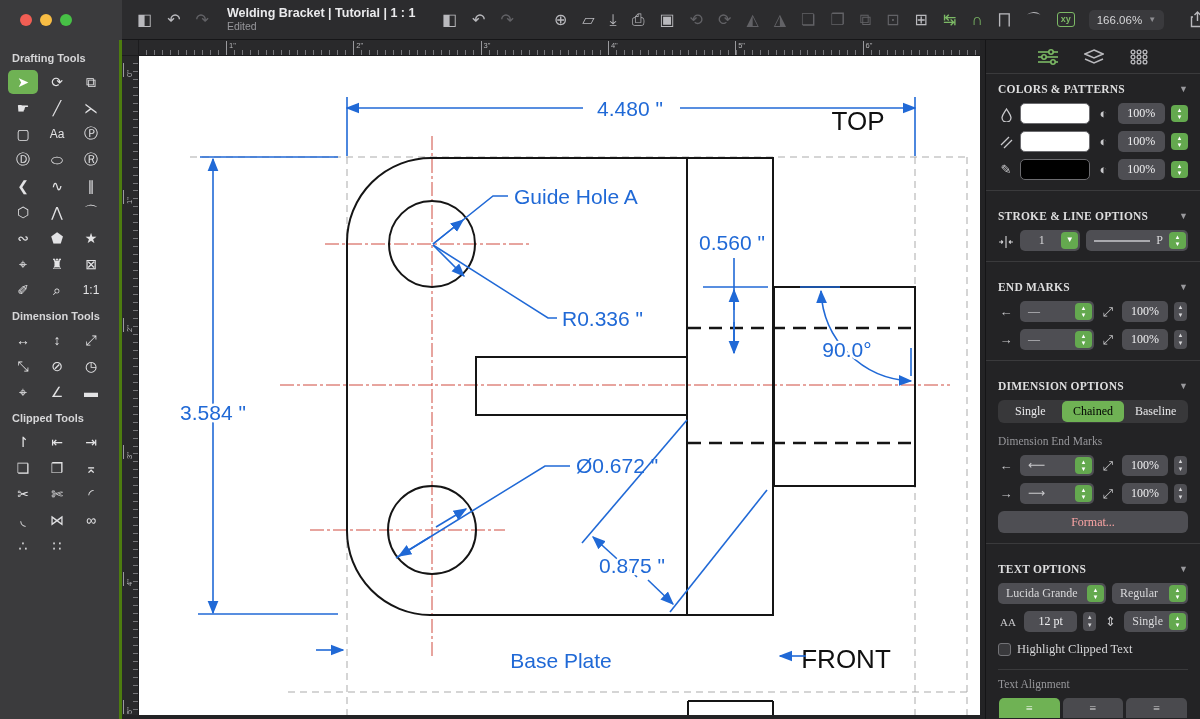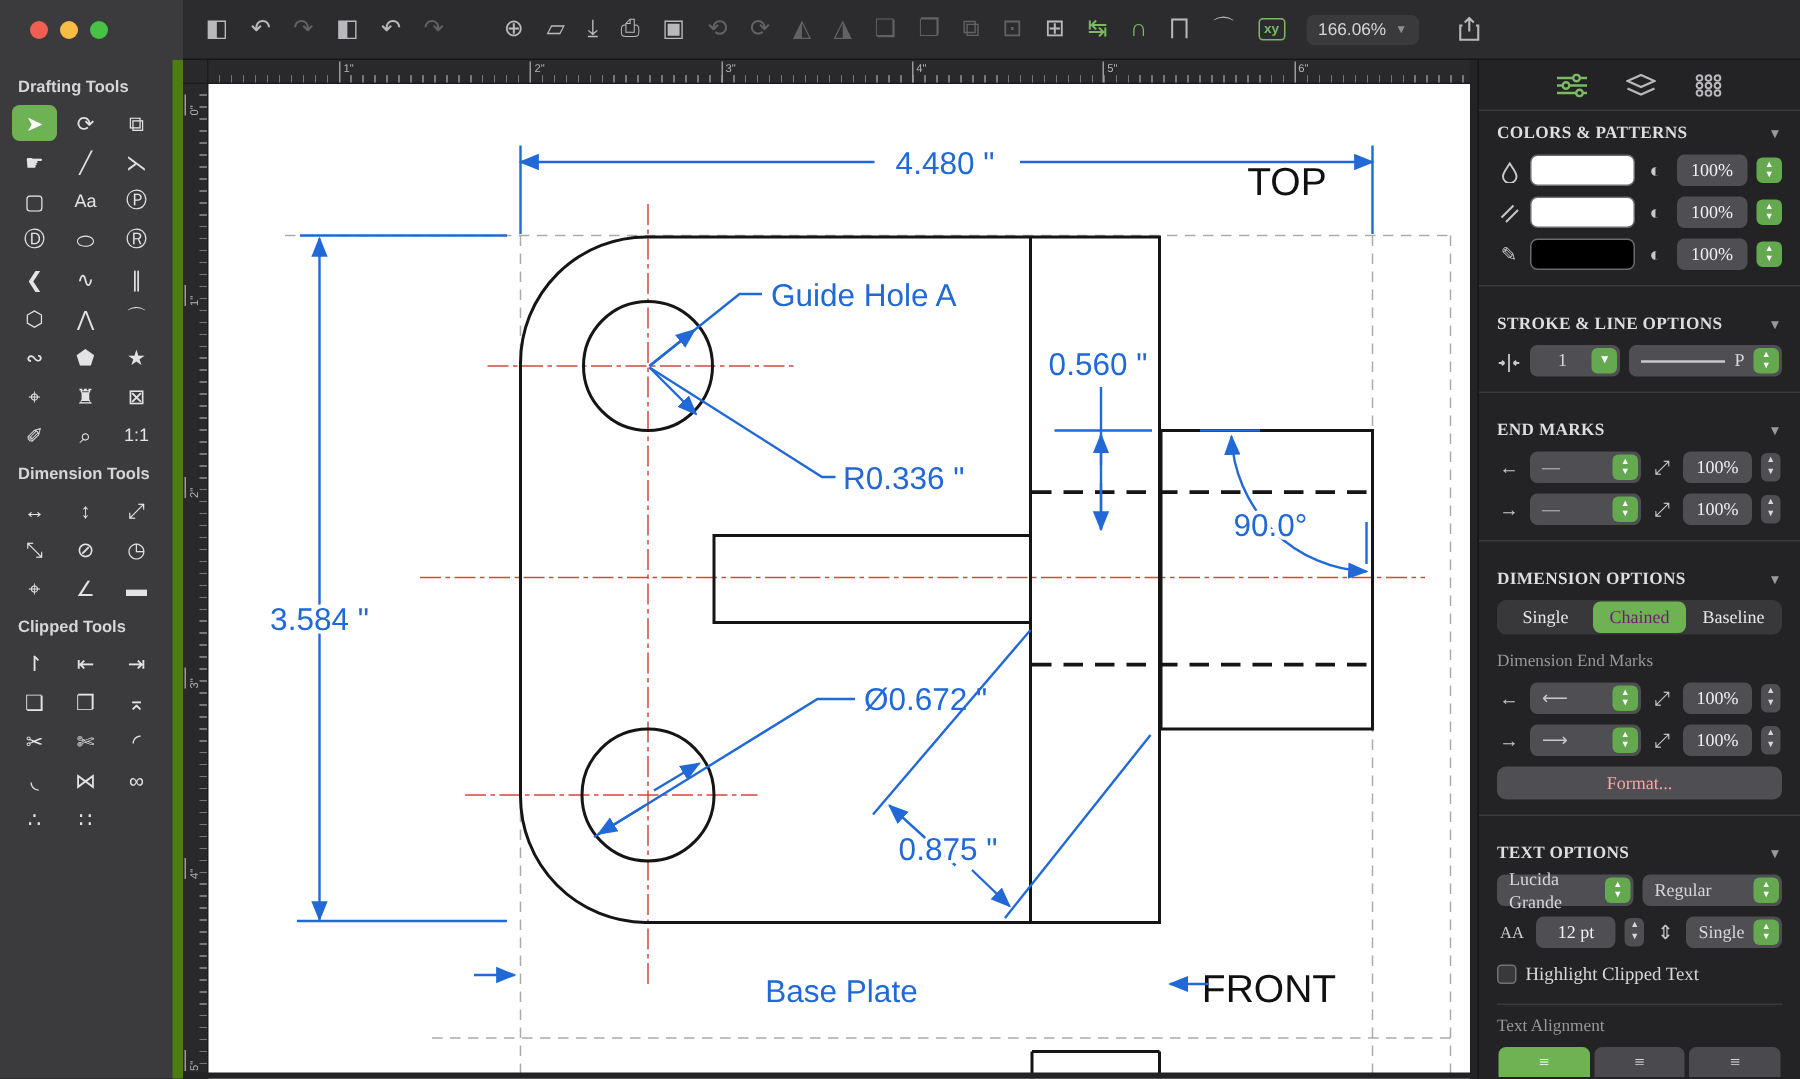--- a/index.html
+++ b/index.html
@@ -13,21 +13,21 @@
   .tbi{color:#b9b9bd;font-size:16px;line-height:1;margin-left:15px;flex:0 0 auto;cursor:default;}
   .tbi.dim{color:#626266;}
   .tbi.green{color:#7cb965;}
   .tbi.boxed{font-size:9px;font-weight:bold;border:1.5px solid currentColor;border-radius:3px;padding:2px 3px;}
   .title-block{margin-left:18px;line-height:1.1;flex:0 0 auto;width:200px;}
   .title-block .t{color:#eaeaec;font-size:12.5px;font-weight:bold;}
   .title-block .s{color:#97979b;font-size:10.5px;}
   .zoom-field{margin-left:14px;background:#3a3a3d;border-radius:5px;color:#d6d6d8;font-size:11.5px;padding:4px 8px;display:flex;align-items:center;gap:6px;}
   .zoom-field .chev{color:#8e8e92;font-size:8px;}
   
-  .sidebar{position:absolute;left:0;top:40px;width:122px;height:679px;background:#3b3b3d;padding-top:4px;border-right:7px solid #4d7c0f;}
+  .sidebar{position:absolute;left:0;top:40px;width:122px;height:679px;background:#3b3b3d;padding-top:4px;border-right:3px solid #4d7c0f;}
   .sb-label{color:#d6d6d8;font-size:11px;font-weight:bold;padding:8px 0 6px 12px;}
   .sb-grid{display:grid;grid-template-columns:repeat(3,34px);padding-left:8px;row-gap:2px;}
   .tool{width:30px;height:24px;color:#e3e3e5;font-size:14px;display:flex;align-items:center;justify-content:center;border-radius:5px;cursor:default;}
   .tool.active{background:#6fb254;color:#fff;}
   .tool.small{font-size:12px;}
   
   .ruler-corner{position:absolute;left:122px;top:40px;width:17px;height:16px;background:#29292b;border-right:1px solid #1c1c1e;border-bottom:1px solid #1c1c1e;}
   .ruler-top{position:absolute;left:139px;top:40px;width:841px;height:16px;background:#29292b;border-bottom:1px solid #1c1c1e;}
   .ruler-top .ticks{position:absolute;left:0;bottom:0;width:100%;height:5px;background:repeating-linear-gradient(90deg,transparent 0 6.97px,#76767a 6.97px 7.97px);}
   .rl-t{position:absolute;top:1px;color:#b3b3b6;font-size:7.5px;border-left:1px solid #9a9a9e;height:14px;padding-left:2px;}
@@ -54,41 +54,45 @@
   .sec-h .chev{color:#99999d;font-size:9px;font-weight:normal;}
   .row{display:flex;align-items:center;gap:6px;margin-bottom:7px;}
   .icn{width:16px;text-align:center;color:#c9c9cc;font-size:13px;flex:0 0 auto;}
   .swatch{width:76px;height:21px;border-radius:5px;border:1px solid #6b6b6f;}
   .field{background:#4e4e53;border-radius:5px;height:21px;display:flex;align-items:center;justify-content:center;color:#f0f0f2;font-size:12px;}
   .gstep{width:17px;height:17px;background:#64a94f;border-radius:4px;color:#fff;font-size:6px;line-height:1.1;display:flex;flex-direction:column;align-items:center;justify-content:center;flex:0 0 auto;}
   .dstep{width:13px;height:19px;background:#4e4e53;border-radius:4px;color:#d8d8da;font-size:6px;line-height:1.2;display:flex;flex-direction:column;align-items:center;justify-content:center;flex:0 0 auto;}
   .combo{background:#4e4e53;border-radius:5px;height:21px;display:flex;align-items:center;padding:0 2px 0 8px;gap:6px;}
   .seg{display:flex;background:#38383a;border-radius:6px;padding:1px;height:23px;}
   .seg .sbtn{flex:1;display:flex;align-items:center;justify-content:center;border-radius:5px;color:#e8e8ea;font-size:12px;}
-  .seg .sbtn.on{background:#6fb254;color:#701a75;}
+  .seg .sbtn.on{background:#6fb254;color:#000000;}
   .sublabel{color:#97979b;font-size:11.5px;margin:4px 0 8px 0;}
   .wide-btn{background:#4e4e53;border-radius:6px;height:22px;display:flex;align-items:center;justify-content:center;color:#fca5a5;font-size:12px;margin-top:3px;}
   .chk{width:13px;height:13px;background:#39393c;border:1px solid #737377;border-radius:3px;flex:0 0 auto;}
   .align-seg{display:flex;gap:3px;padding:0 1px;}
   .align-btn{flex:1;height:20px;border-radius:5px 5px 0 0;background:#4a4a4e;display:flex;align-items:center;justify-content:center;color:#d8d8da;font-size:12px;}
   .align-btn.on{background:#6fb254;color:#fff;}
   .mini{display:inline-block;vertical-align:middle;}
 </style>
 </head>
 <body>
 
 <div class="toolbar">
   <div class="left-cap">
     <span class="tl red"></span>
     <span class="tl yel"></span>
     <span class="tl grn"></span>
   </div>
   <span class="tbi">◧</span>
   <span class="tbi">↶</span>
   <span class="tbi dim">↷</span>
+  <div class="title-block">
+    <div class="t">Welding Bracket | Tutorial | 1 : 1</div>
+    <div class="s">Edited</div>
+  </div>
   <span id="tb-icons" style="display:flex;align-items:center;">
       <span class="tbi ">◧</span>
       <span class="tbi ">↶</span>
       <span class="tbi dim">↷</span>
       <span class="tbi " style="margin-left: 40px;">⊕</span>
       <span class="tbi ">▱</span>
       <span class="tbi ">⤓</span>
       <span class="tbi ">⎙</span>
       <span class="tbi ">▣</span>
       <span class="tbi dim">⟲</span>
@@ -509,21 +513,21 @@
     <div class="wide-btn">Format...</div>
   </div>
   <div class="divider"></div>
 
   <div class="sec">
     <div class="sec-h">
         <span>TEXT OPTIONS</span>
         <span class="chev">▼</span>
       </div>
     <div class="row">
-      <div class="combo" style="width:91px;justify-content:space-between;">
+      <div class="combo" style="width:108px;justify-content:space-between;">
         <span>Lucida Grande</span>
         <div class="gstep">
             <span>▲</span>
             <span>▼</span>
           </div>
       </div>
       <div class="combo" style="flex:1;justify-content:space-between;">
         <span>Regular</span>
         <div class="gstep">
             <span>▲</span>

